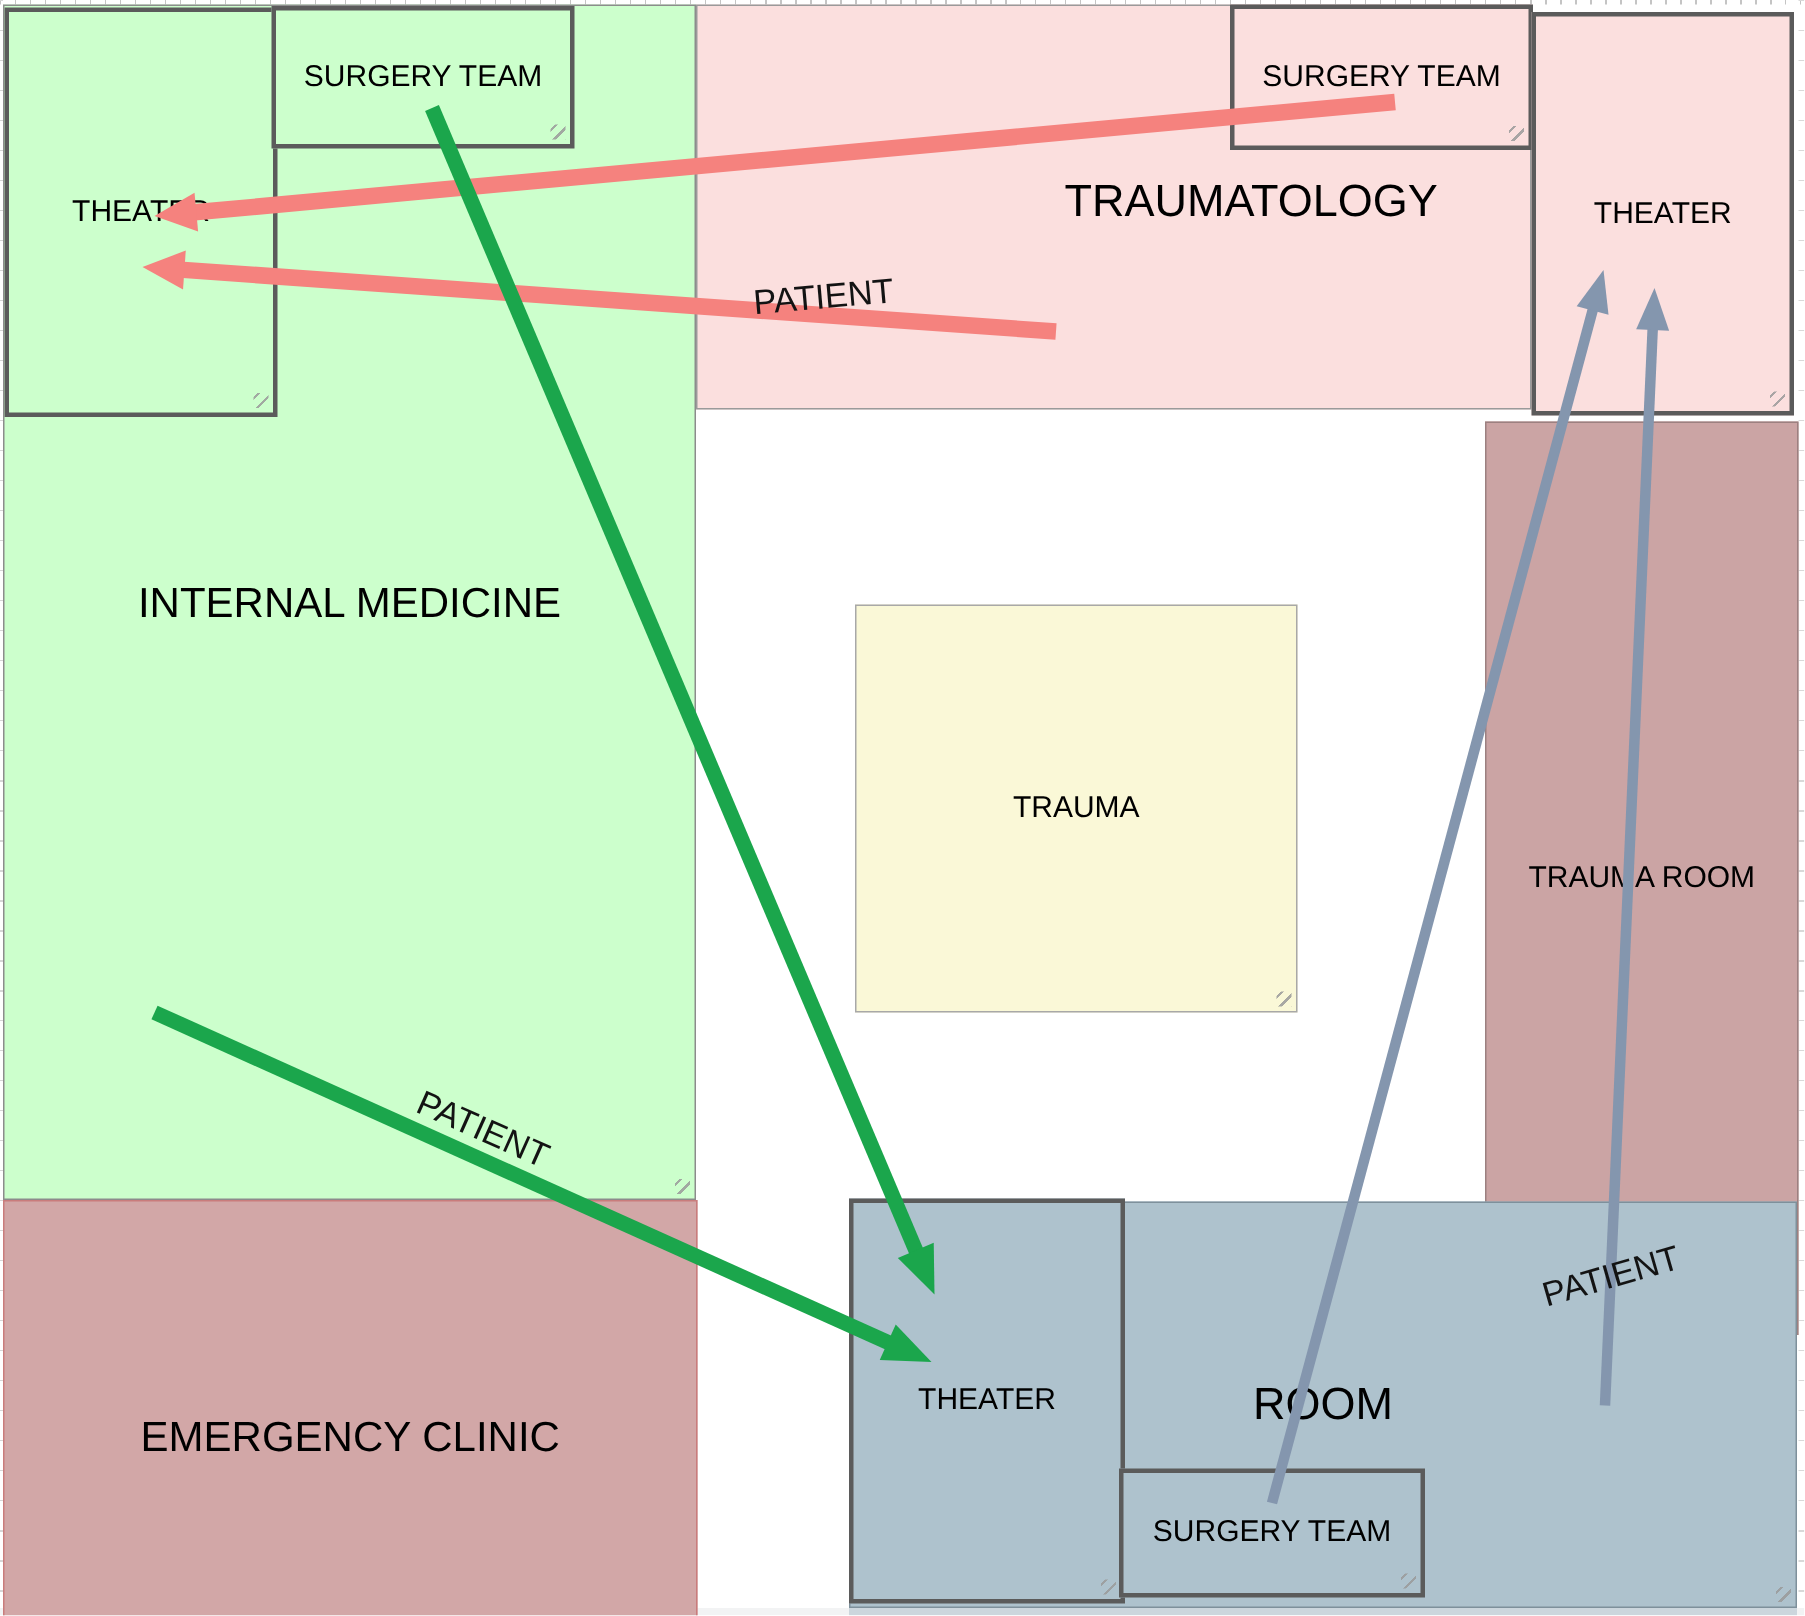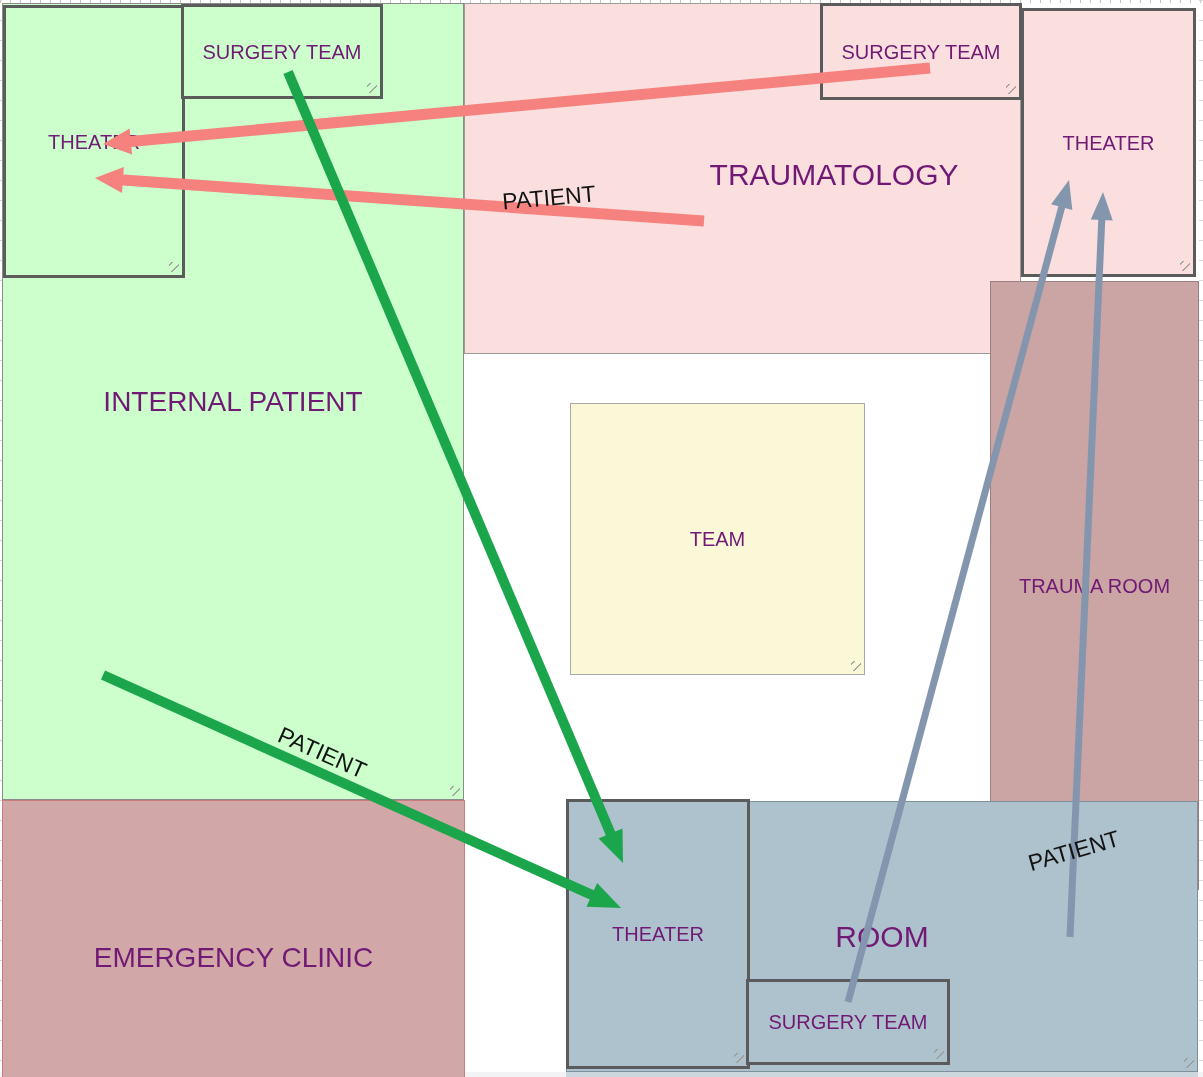--- a/index.html
+++ b/index.html
@@ -15,28 +15,28 @@
   .grid-right{position:absolute;left:1199px;top:0;width:4px;height:100%;z-index:0;
     background:repeating-linear-gradient(180deg,#d9d9d9 0 1px,transparent 1px 20px);}
   .grid-bottom{position:absolute;left:0;top:1072px;width:100%;height:5px;background:#f2f3f4;z-index:0;}
   .ortho-edge{position:absolute;left:566px;top:1072px;width:632px;height:5px;background:#ccd6dd;z-index:0;}
 
   .region,.room{position:absolute;box-sizing:border-box;}
   .region{z-index:1;}
   .room{z-index:2;border:3px solid #5B5B5B;}
 
   .lbl{position:absolute;left:50%;top:50%;transform:translate(-50%,-50%);
-    white-space:nowrap;color:#701a75;}
+    white-space:nowrap;color:#000000;}
   .lbl-big{font-size:28px;}
   .lbl-huge{font-size:30px;}
   .lbl-room{font-size:20px;}
 
   
   .r-im    {left:2px;  top:3px;   width:462px;height:797px;border:1px solid #8C8C8C;}
-  .r-trauma{left:464px;top:3px;   width:557px;height:351px;border:1px solid #9A9A9A;}
+  .r-trauma{left:464px;top:3px;   width:557px;height:270px;border:1px solid #9A9A9A;}
   .r-ec    {left:2px;  top:800px; width:463px;height:316px;border:1px solid #C97C7C;}
   .r-troom {left:990px;top:281px; width:209px;height:609px;border:1px solid #9C8080;}
   .r-ortho {left:566px;top:801px; width:632px;height:271px;border:1px solid #7E909B;}
   .r-admin {left:570px;top:403px; width:295px;height:272px;border:1px solid #A8A8A8;}
   .r-trauma .lbl{left:66.5%;top:49%;}
 
   
   .b-theater-im{left:3px;   top:5px;  width:182px;height:273px;}
   .b-surg-im   {left:181px; top:4px;  width:202px;height:95px;}
   .b-surg-tr   {left:820px; top:3px;  width:202px;height:97px;}
@@ -63,21 +63,21 @@
 
 <div id="canvas">
 
   <div class="grid-top"></div>
   <div class="grid-left"></div>
   <div class="grid-right"></div>
   <div class="grid-bottom"></div>
   <div class="ortho-edge"></div>
 
   <div class="region r-im" style="background: rgb(204, 255, 204);">
-    <span class="lbl lbl-big">INTERNAL PATIENT</span>
+    <span class="lbl lbl-big">INTERNAL MEDICINE</span>
     <span class="handle"></span>
   </div>
 
   <div class="region r-trauma" style="background: rgb(251, 223, 222);">
     <span class="lbl lbl-huge">TRAUMATOLOGY</span>
   </div>
 
   <div class="region r-ec" style="background: rgb(210, 167, 167);">
     <span class="lbl lbl-big">EMERGENCY CLINIC</span>
     <span class="handle red"></span>
@@ -87,21 +87,21 @@
     <span class="lbl lbl-room">TRAUMA ROOM</span>
     <span class="handle"></span>
   </div>
 
   <div class="region r-ortho" style="background: rgb(174, 194, 205);">
     <span class="lbl lbl-huge">ROOM</span>
     <span class="handle"></span>
   </div>
 
   <div class="region r-admin" style="background: rgb(250, 248, 215);">
-    <span class="lbl lbl-room">TEAM</span>
+    <span class="lbl lbl-room">TRAUMA</span>
     <span class="handle"></span>
   </div>
 
   <div class="room b-theater-im" style="background: rgb(204, 255, 204);">
     <span class="lbl lbl-room">THEATER</span>
     <span class="handle"></span>
   </div>
 
   <div class="room b-surg-im" style="background: rgb(204, 255, 204);">
     <span class="lbl lbl-room">SURGERY TEAM</span>

